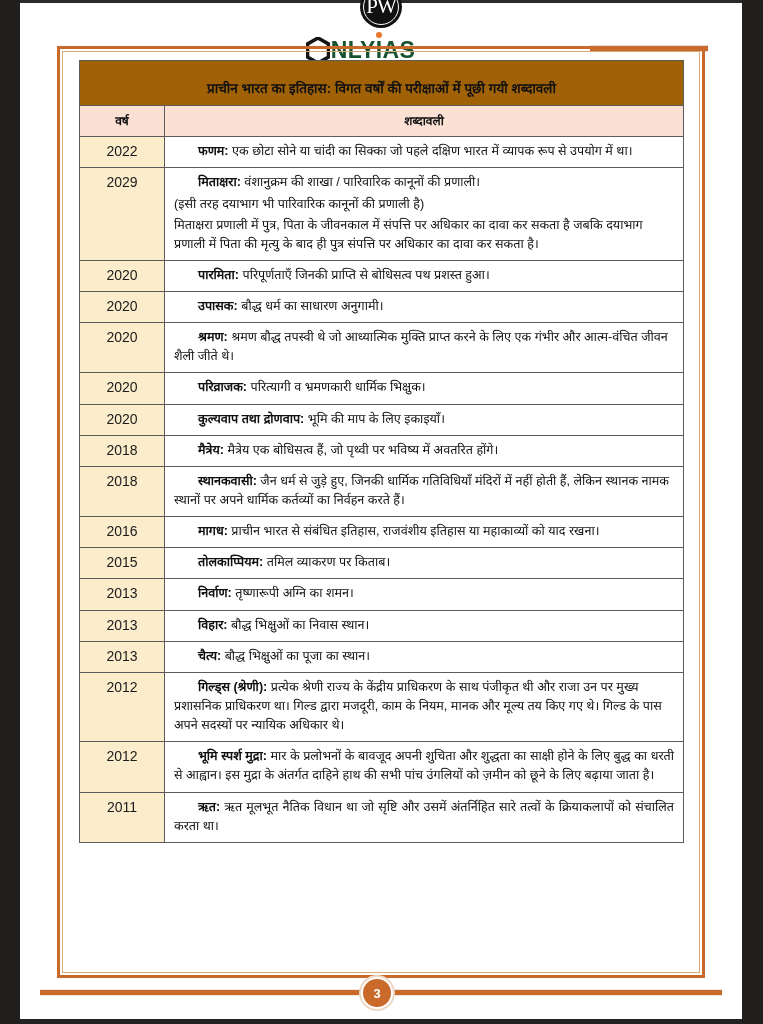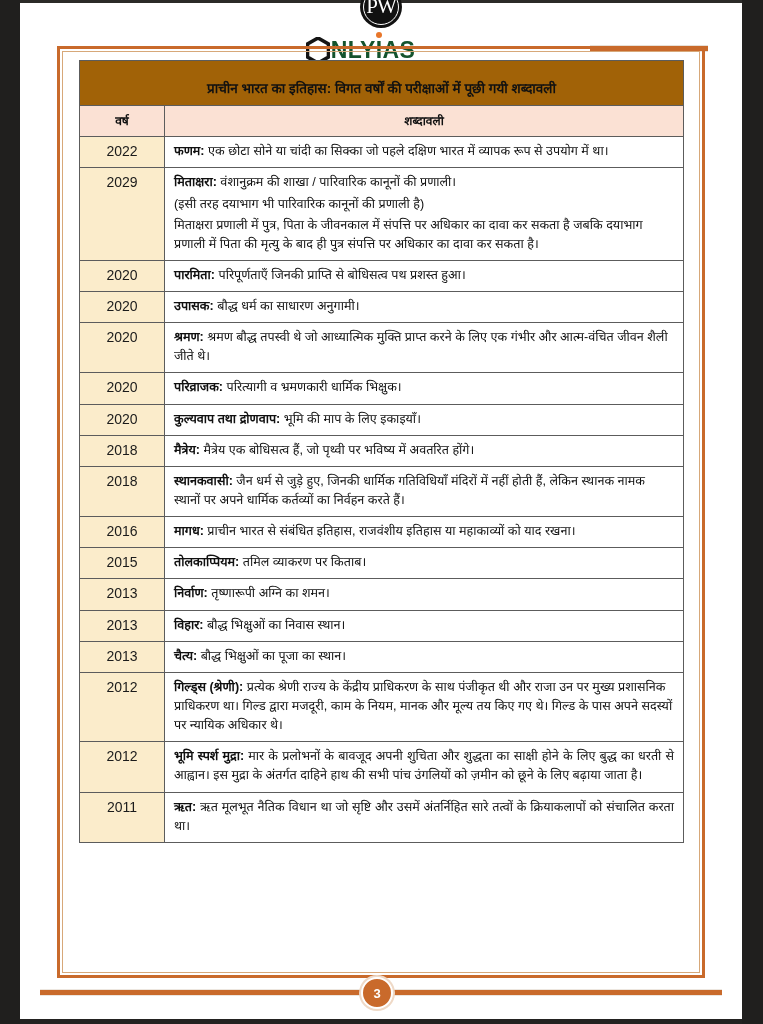--- a/index.html
+++ b/index.html
@@ -185,21 +185,21 @@
     padding: 6px 4px 6px;
     font-family: "Liberation Sans", sans-serif;
   }
   td.term {
     background: #ffffff;
     font-size: 12.6px;
     color: #101010;
     padding: 5px 9px 6px 9px;
     line-height: 1.52;
   }
-  td.term .lead { font-weight: bold; }
+  td.term .lead { font-weight: bold; margin-left: 24px; }
   td.term p { margin: 0; }
   td.term p + p { margin-top: 2px; }
   td.term.justify p { text-align: justify; }
 
   
   .footer-rule {
     position: absolute;
     left: 20px; top: 986px;
     width: 682px; height: 7px;
     background: #c96a2b;

